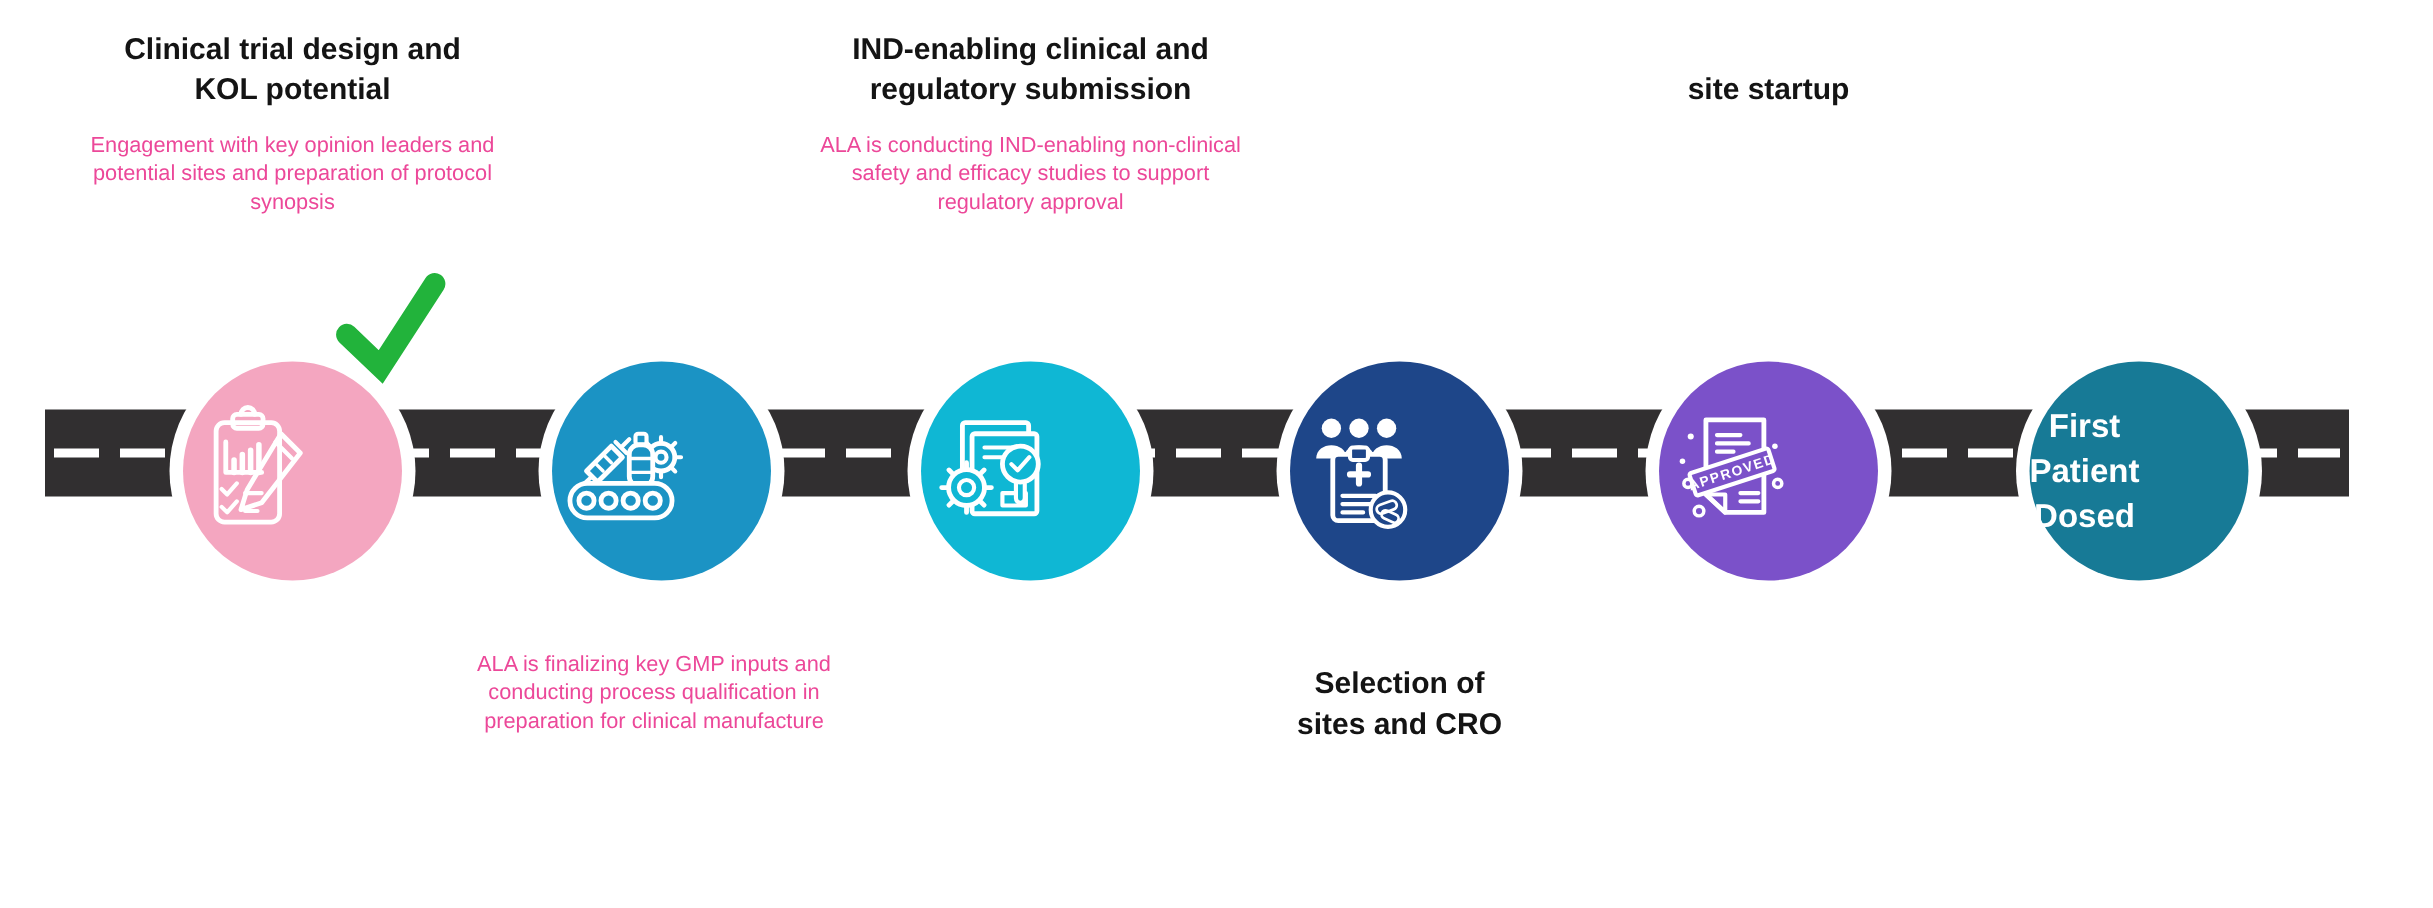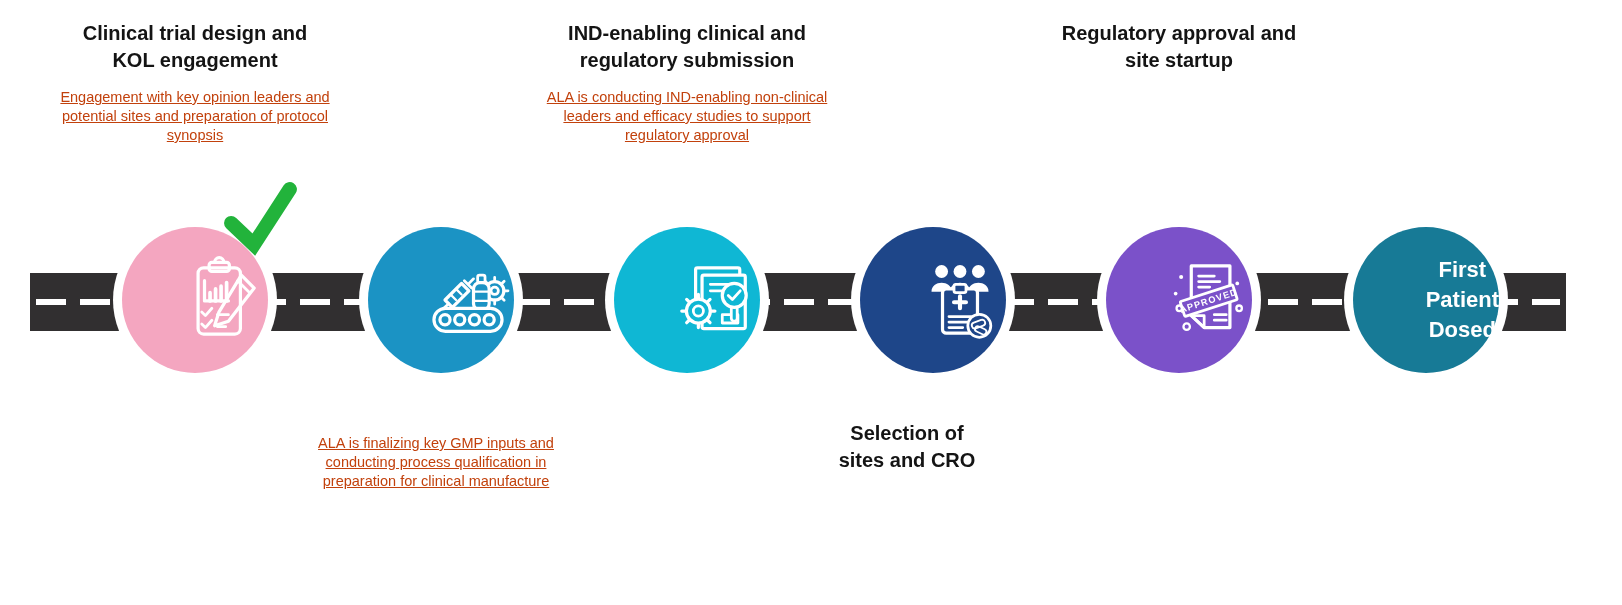--- a/index.html
+++ b/index.html
@@ -6,29 +6,29 @@
   .canvas {
     position:relative; width:1622px; height:605px; background:#ffffff;
     font-family:"Liberation Sans", sans-serif; overflow:hidden;
   }
   .road { position:absolute; left:30px; top:273px; width:1536px; height:58px; background:#312F30; }
   .road-dashes {
     position:absolute; left:6px; right:6px; top:26px; height:6px;
     background:repeating-linear-gradient(90deg,#ffffff 0px,#ffffff 30px,transparent 30px,transparent 44px);
   }
   .stage-circle {
-    position:absolute; top:227px; width:146px; height:146px; border-radius:50%;
-    box-shadow:0 0 0 9px #ffffff; display:flex; align-items:center; justify-content:flex-end;
+    position:absolute; top:241px; width:146px; height:146px; border-radius:50%;
+    box-shadow:0 0 0 9px #ffffff; display:flex; align-items:center; justify-content:flex-start;
   }
   .stage-circle svg.icon { width:92px; height:92px; }
   .label-block { position:absolute; width:340px; text-align:center; }
   .label-block.above { top:20px; }
   .label-block.below { top:420px; }
   .label-title { font-size:20px; font-weight:bold; color:#141414; line-height:27px; }
-  .label-body { margin:14px auto 0; max-width:282px; font-size:14.5px; line-height:19px; color:#c2410c;text-decoration:underline; }
+  .label-body { margin:14px auto 0; max-width:282px; font-size:14.5px; line-height:19px; color:#ec4899; }
   .fpd-text {
     color:#ffffff; font-weight:bold; font-size:22px; line-height:30px;
     text-align:center; white-space:pre-line;
   }
   .checkmark { position:absolute; left:222px; top:181px; width:78px; height:78px; }
 </style>
 </head>
 <body>
 
 <div class="canvas">
@@ -128,44 +128,44 @@
 
   <div class="stage-circle" style="left: 1353px; background: rgb(23, 122, 150);">
     <div class="fpd-text">First
 Patient
 Dosed</div>
   </div>
 
   <div class="label-block above" style="left:25px;">
     <div class="label-title">
       <span>Clinical trial design and</span><br>
-      <span>KOL engagement</span>
+      <span>KOL potential</span>
     </div>
     <div class="label-body">Engagement with key opinion leaders and potential sites and preparation of protocol synopsis</div>
   </div>
 
   <div class="label-block above" style="left:517px;">
     <div class="label-title">
       <span>IND-enabling clinical and</span><br>
       <span>regulatory submission</span>
     </div>
-    <div class="label-body">ALA is conducting IND-enabling non-clinical leaders and efficacy studies to support regulatory approval</div>
+    <div class="label-body">ALA is conducting IND-enabling non-clinical safety and efficacy studies to support regulatory approval</div>
   </div>
 
   <div class="label-block above" style="left:1009px;">
     <div class="label-title">
-      <span>Regulatory approval and</span><br>
+      <br>
       <span>site startup</span>
     </div>
   </div>
 
   <div class="label-block below" style="left:266px;">
     <div class="label-body">ALA is finalizing key GMP inputs and conducting process qualification in preparation for clinical manufacture</div>
   </div>
 
-  <div class="label-block below" style="left:737px;">
+  <div class="label-block below" style="left:763px;margin-top:23px;">
     <div class="label-title">
       <span>Selection of</span><br>
       <span>sites and CRO</span>
     </div>
   </div>
 
 </div>
 
 </body></html>

